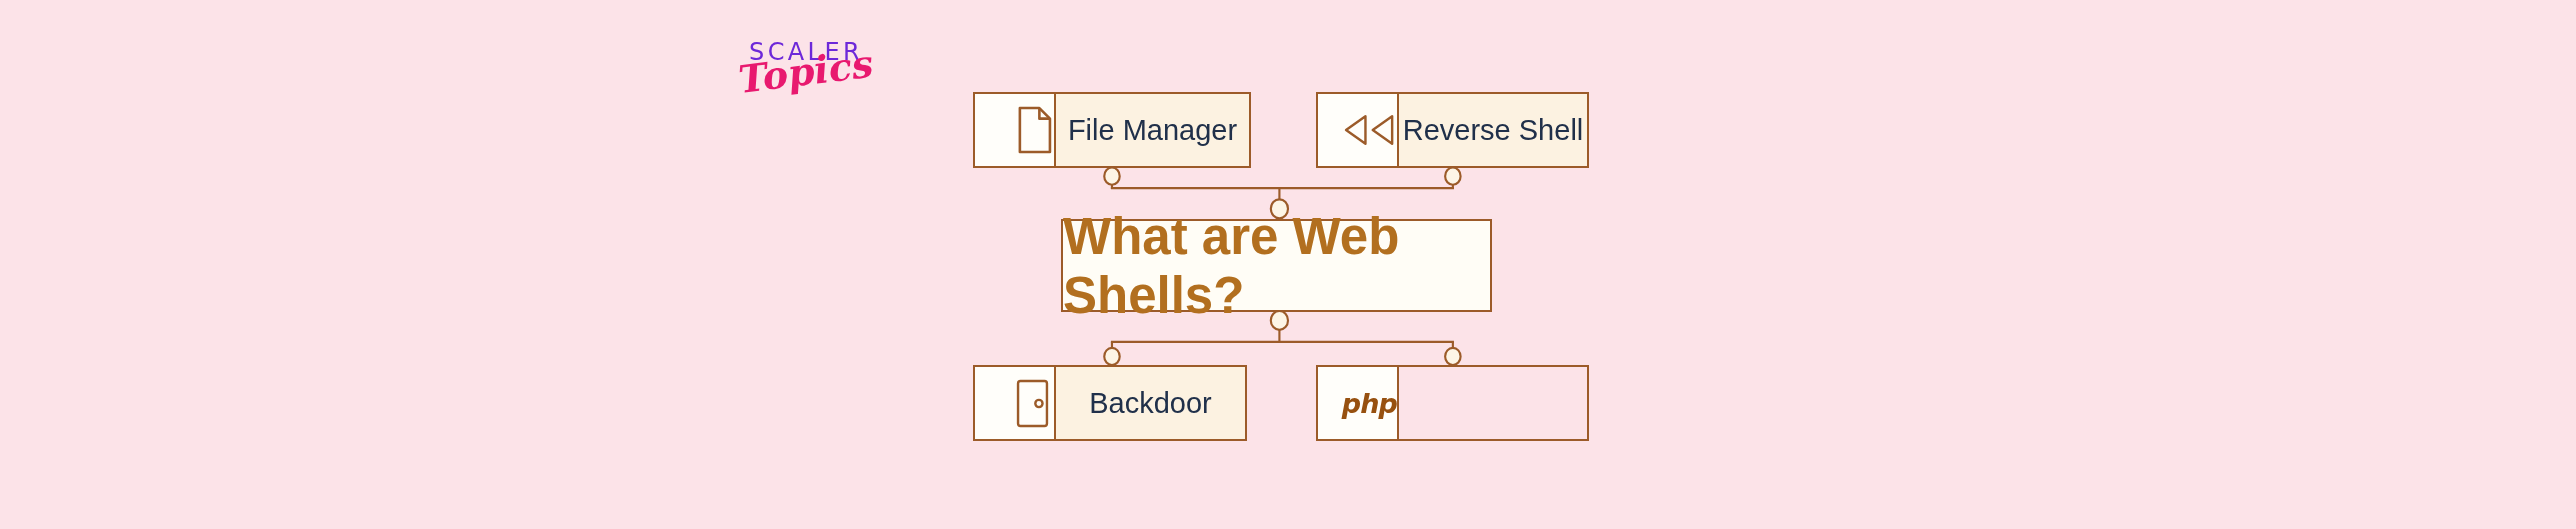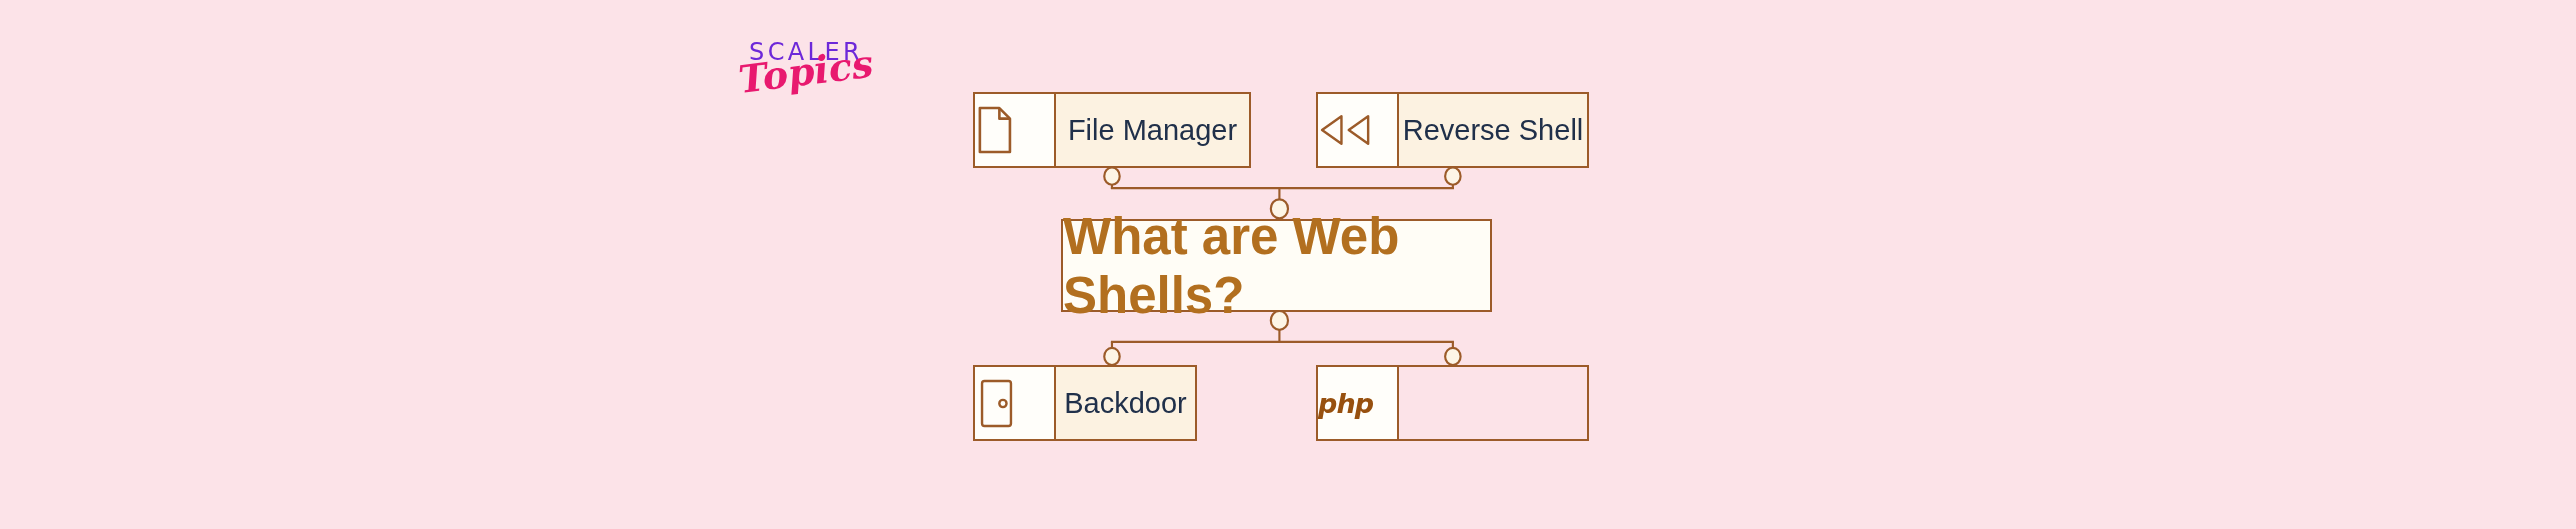--- a/index.html
+++ b/index.html
@@ -58,35 +58,35 @@
     display: flex;
     box-sizing: border-box;
     border: 2.6px solid #9c5b29;
   }
   .node-icon-cell {
     width: 79px;
     background: #fffefa;
     border-right: 2.6px solid #9c5b29;
     display: flex;
     align-items: center;
-    justify-content: flex-start;
+    justify-content: flex-end;
     flex: none;
   }
   .node-label-cell {
     flex: 1;
     background: #fcf2e1;
     display: flex;
     align-items: center;
     justify-content: center;
     font-size: 29px;
     color: #20304a;
   }
   #node-file-manager  { left: 973px; top: 92px; width: 278px; }
   #node-reverse-shell { left: 1316px; top: 92px; width: 273px; }
-  #node-backdoor      { left: 973px; top: 365px; width: 224px; }
+  #node-backdoor      { left: 973px; top: 365px; width: 274px; }
   #node-php-web       { left: 1316px; top: 365px; width: 273px; }
 
   .php-text {
     font-family: "DejaVu Sans", sans-serif;
     font-style: italic;
     font-weight: 800;
     font-size: 27px;
     letter-spacing: -0.9px;
     color: #97500f;
   }

